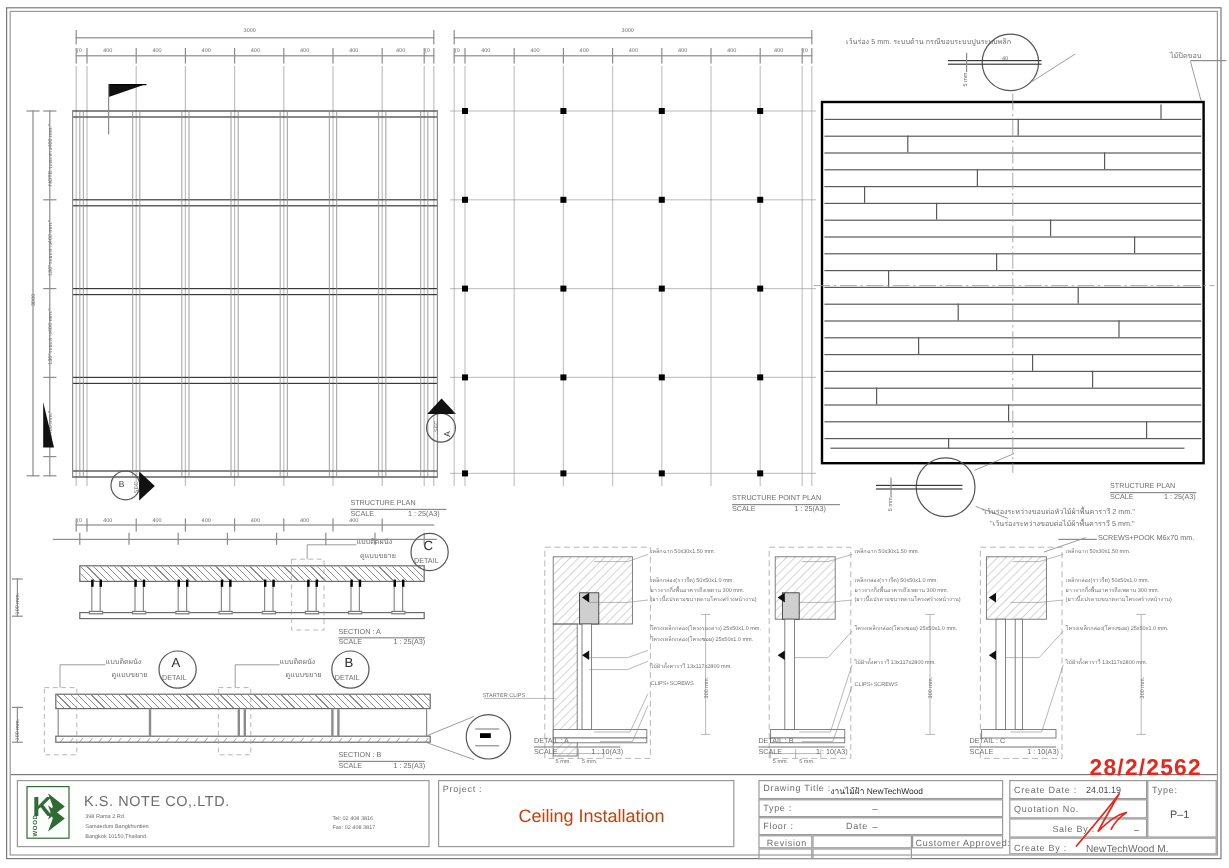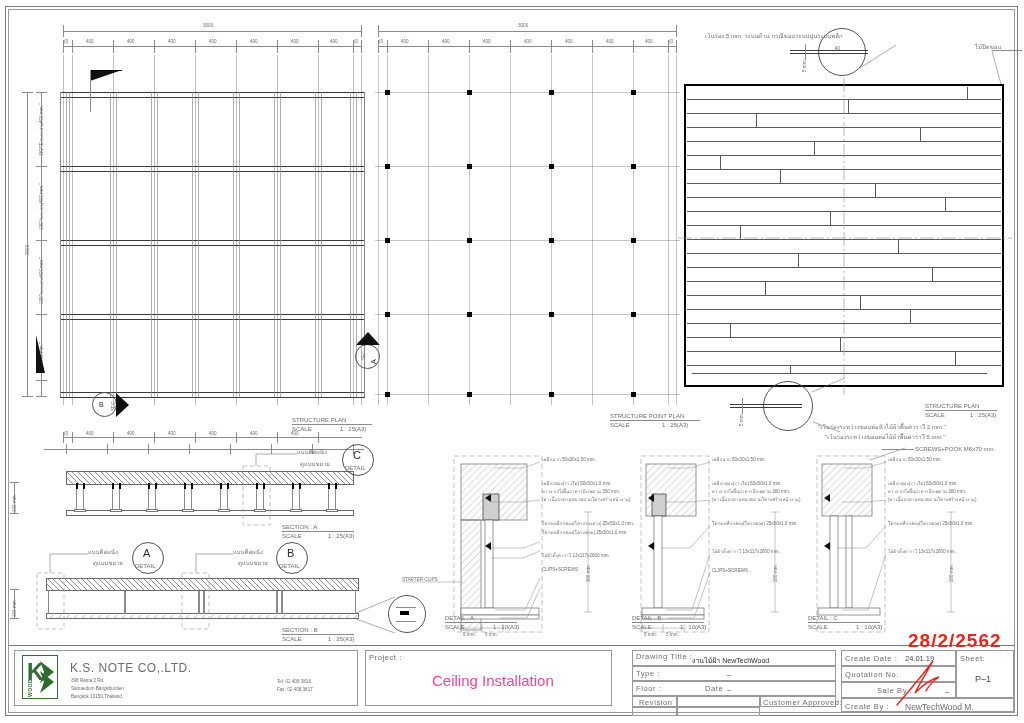--- a/index.html
+++ b/index.html
@@ -630,21 +630,21 @@
   <div class="logo-k rot" style="left:27px;top:697px;font-size:5px;letter-spacing:.5px;">WOOD</div>
   <div class="txt-d" style="left:70px;top:662px;font-size:12px;color:#6d6d6d;letter-spacing:.5px;">K.S.  NOTE  CO,.LTD.</div>
   <div class="txt t5" style="left:71px;top:679px;">398 Rama 2 Rd.</div>
   <div class="txt t5" style="left:71px;top:687px;">Samaedum Bangkhuntien</div>
   <div class="txt t5" style="left:71px;top:695px;">Bangkok 10150,Thailand.</div>
   <div class="txt t5" style="left:277px;top:680px;">Tel: 02  408  3816</div>
   <div class="txt t5" style="left:277px;top:688px;">Fax: 02  408  3817</div>
 
   <div class="tb-cell" style="left:365px;top:650px;width:247px;height:56px;"></div>
   <div class="tb-lbl" style="left:369px;top:653px;">Project :</div>
-  <div class="txt-d" style="left:432px;top:673px;font-size:15px;color:#ec4899;">Ceiling Installation</div>
+  <div class="txt-d" style="left:432px;top:673px;font-size:15px;color:#c2410c;">Ceiling Installation</div>
 
   <div class="tb-cell" style="left:632px;top:650px;width:204px;height:16px;"></div>
   <div class="tb-lbl" style="left:636px;top:652px;">Drawing Title :</div>
   <div class="txt-d t7" style="left:692px;top:657px;color:#2b2b2b;">งานไม้ฝ้า NewTechWood</div>
 
   <div class="tb-cell" style="left:632px;top:666px;width:204px;height:15px;"></div>
   <div class="tb-lbl" style="left:636px;top:669px;">Type :</div>
   <div class="tb-val" style="left:727px;top:670px;">–</div>
 
   <div class="tb-cell" style="left:632px;top:681px;width:204px;height:15px;"></div>
@@ -669,21 +669,21 @@
 
   <div class="tb-cell" style="left:841px;top:682px;width:115px;height:16px;"></div>
   <div class="tb-lbl" style="left:845px;top:686px;padding-left:32px;">Sale By :</div>
   <div class="tb-val" style="left:945px;top:687px;">–</div>
 
   <div class="tb-cell" style="left:841px;top:698px;width:173px;height:14px;"></div>
   <div class="tb-lbl" style="left:845px;top:702px;">Create By :</div>
   <div class="tb-val" style="left:905px;top:702px;font-size:8.5px;color:#6d6d6d;">NewTechWood  M.</div>
 
   <div class="tb-cell" style="left:956px;top:650px;width:58px;height:48px;"></div>
-  <div class="tb-lbl" style="left:960px;top:654px;">Sheet:</div>
+  <div class="tb-lbl" style="left:960px;top:654px;">Type:</div>
   <div class="tb-val" style="left:975px;top:674px;font-size:9px;">P–1</div>
 
   <div class="redstamp" style="left:908px;top:630px;font-size:19px;">28/2/2562</div>
   <svg class="sig" style="left:895px;top:655px;width:80px;height:55px;overflow:visible;">
     <path d="M2,50 C14,36 26,22 38,6 C30,20 24,30 20,38 C30,28 36,24 44,22 C38,26 34,30 31,36" fill="none" stroke="#e8261c" stroke-width="1.4" stroke-linecap="round"></path>
   </svg>
 
 </div>
 
 </body></html>

